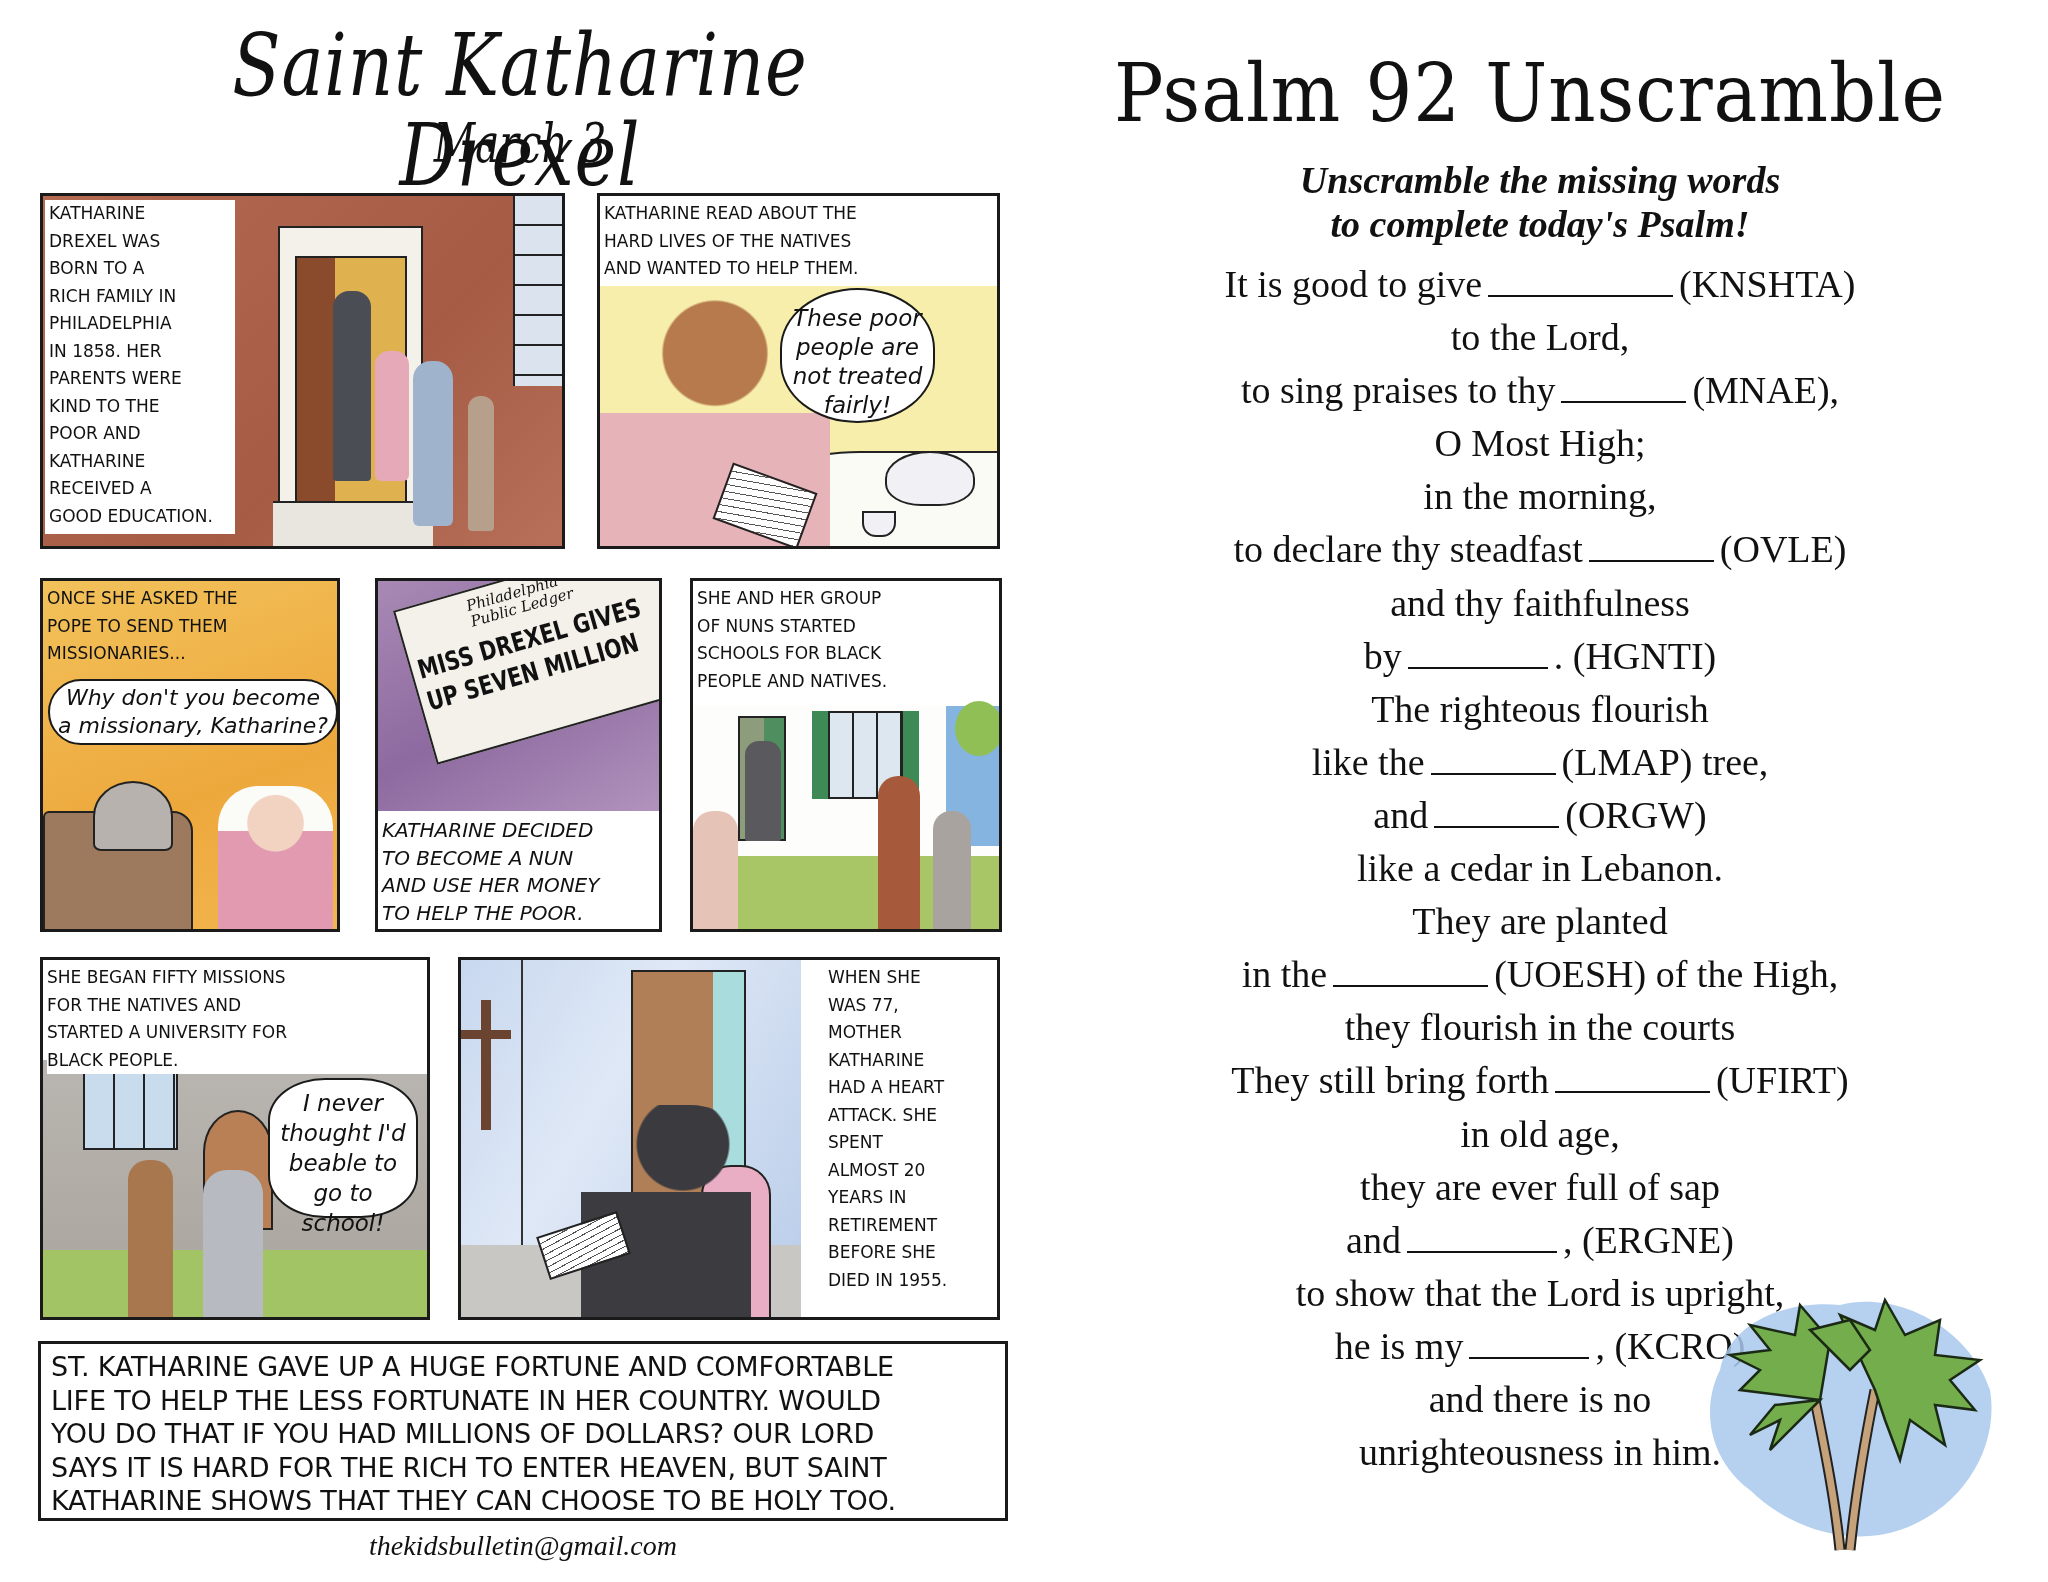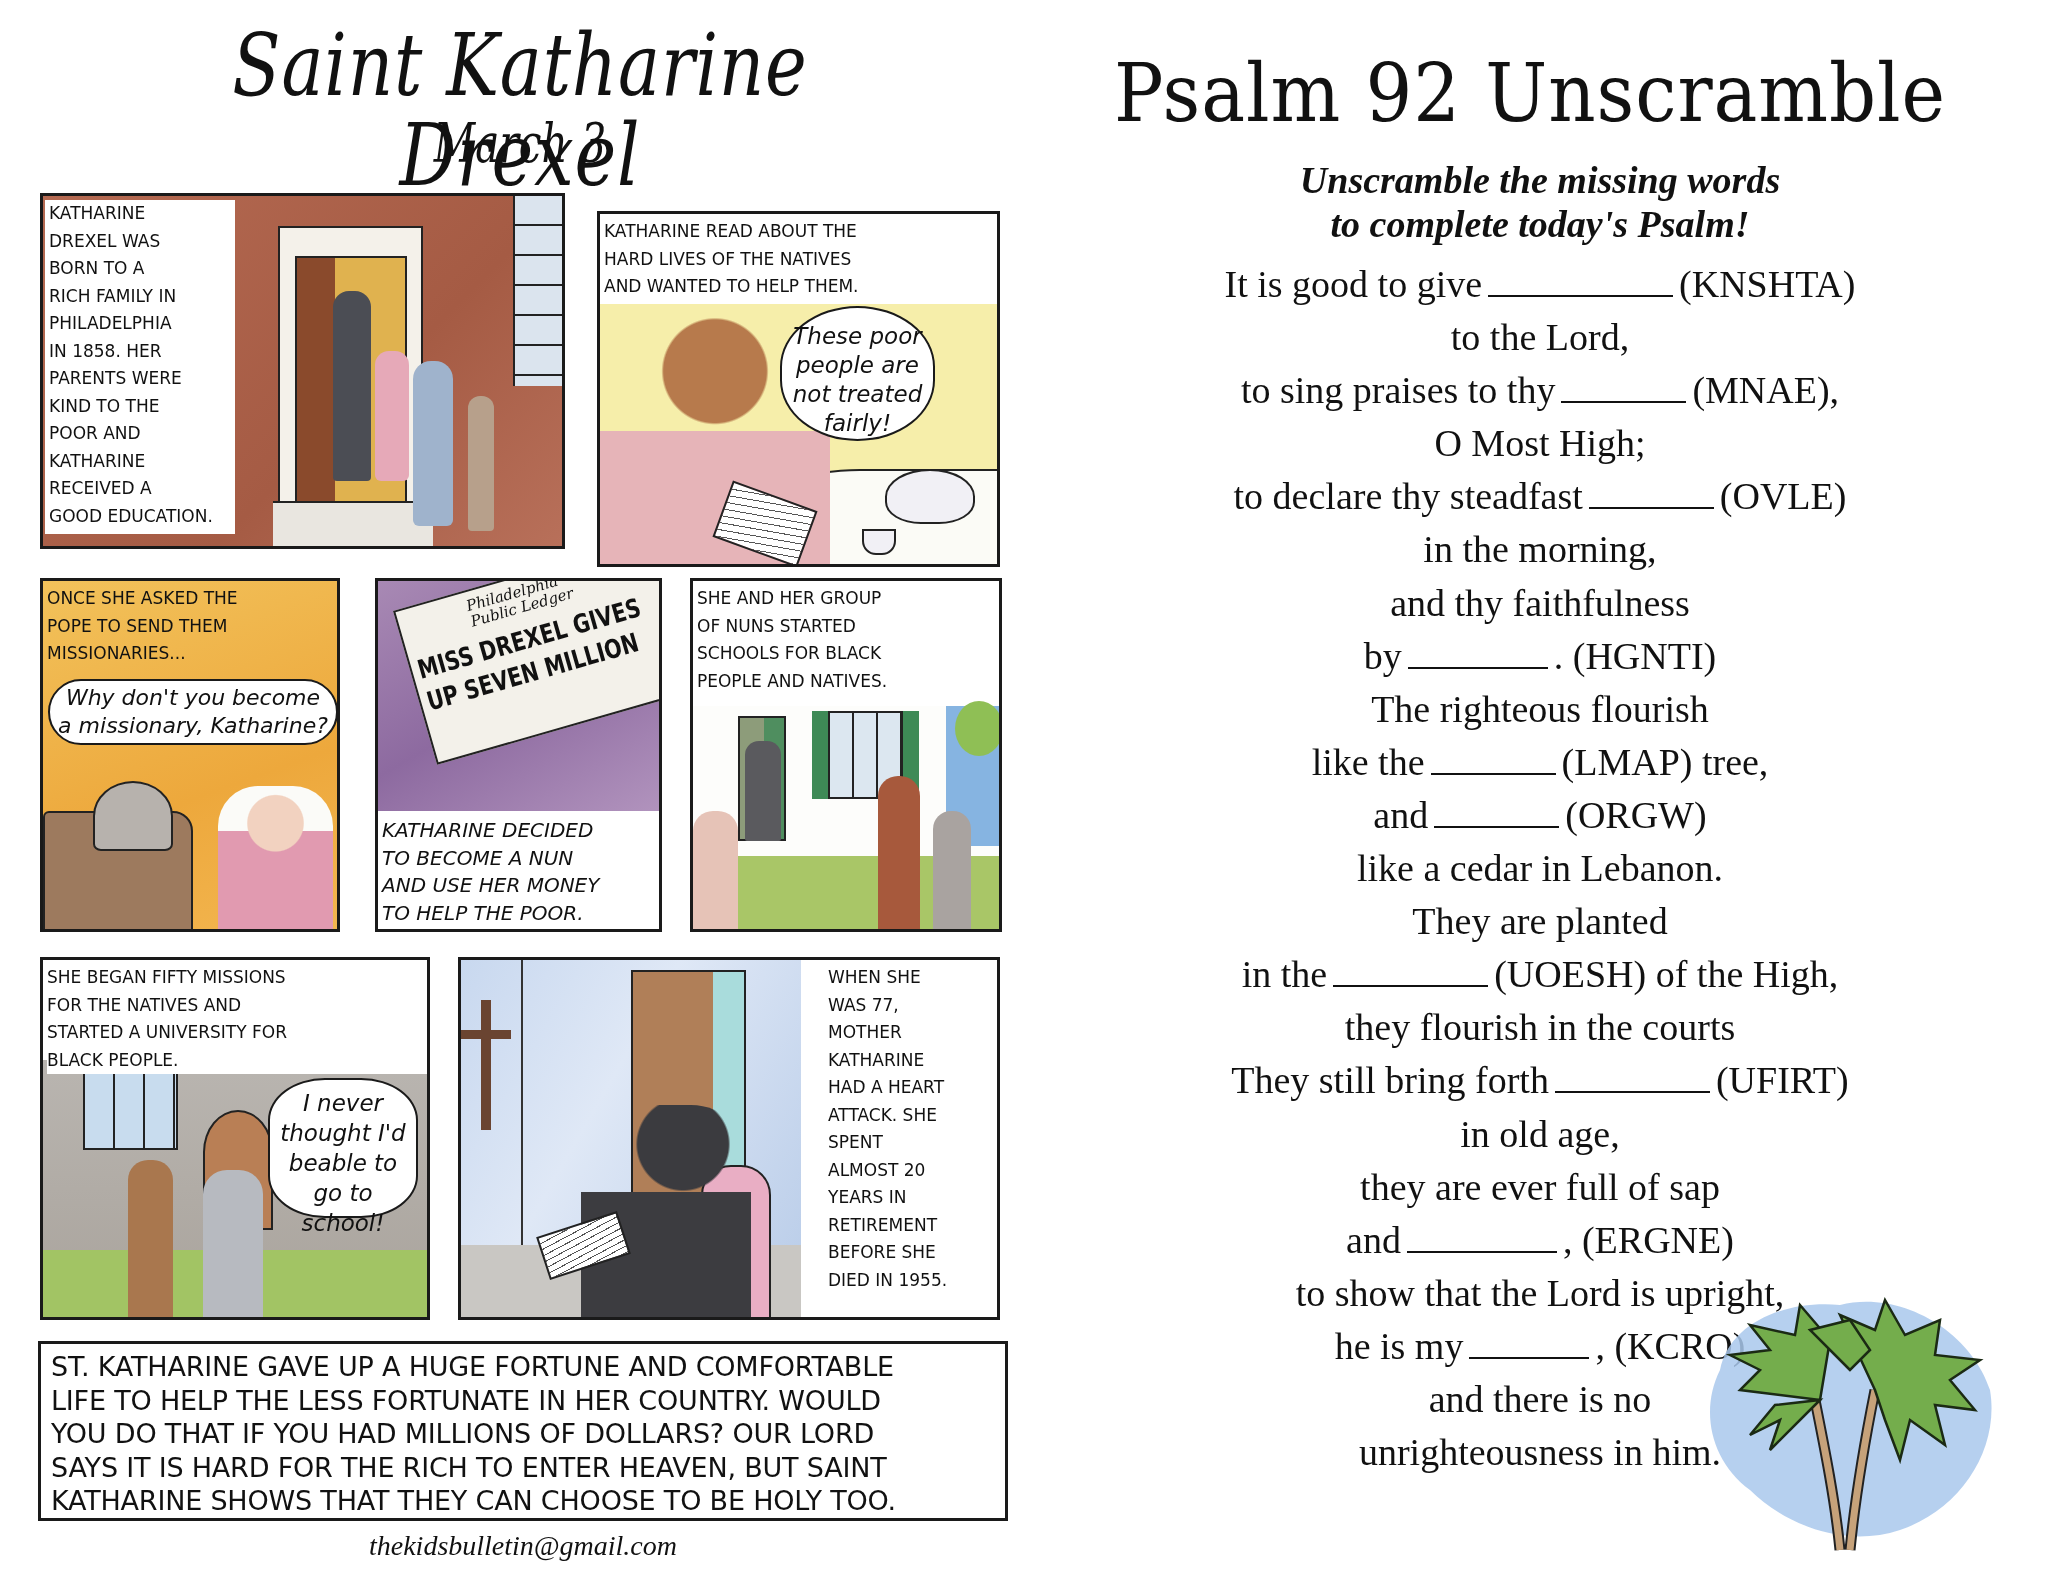--- a/index.html
+++ b/index.html
@@ -48,21 +48,21 @@
   #p1 .doorway { left: 252px; top: 60px; width: 112px; height: 255px; background: linear-gradient(90deg,#8a4a2c 0 35%, #e0b24f 35% 100%); border: 2px solid #222; }
   #p1 .window { left: 470px; top: 0; width: 55px; height: 190px; background: repeating-linear-gradient(180deg,#dbe4ee 0 28px,#222 28px 30px); border-left: 2px solid #222; }
   #p1 .steps { left: 230px; top: 305px; width: 160px; height: 45px; background: #e9e6e0; border-top: 2px solid #222; }
   #p1 .man { left: 290px; top: 95px; width: 38px; height: 190px; background: #4b4d54; border-radius: 16px 16px 4px 4px; }
   #p1 .girl { left: 332px; top: 155px; width: 34px; height: 130px; background: #e6a9b8; border-radius: 14px 14px 6px 6px; }
   #p1 .woman { left: 370px; top: 165px; width: 40px; height: 165px; background: #9fb3cc; border-radius: 18px 18px 6px 6px; }
   #p1 .boy { left: 425px; top: 200px; width: 26px; height: 135px; background: #b7a08b; border-radius: 12px 12px 4px 4px; }
   #p1 .caption { left: 2px; top: 4px; width: 190px; background: #fff; padding: 0 4px 4px 4px; }
 
   
-  #p2 { left: 597px; top: 193px; width: 403px; height: 356px; margin-top: 18px; }
+  #p2 { left: 597px; top: 193px; width: 403px; height: 356px; }
   #p2 .bg { left: 0; top: 90px; right: 0; bottom: 0; background: #f6eeaa; }
   #p2 .table { left: 160px; top: 255px; width: 250px; height: 110px; background: #fbfbf6; border-top: 2px solid #222; border-radius: 40% 0 0 0; }
   #p2 .woman { left: 0; top: 100px; width: 230px; height: 260px; background: radial-gradient(circle at 50% 22%, #b77a4c 0 22%, transparent 23%), linear-gradient(180deg, transparent 0 45%, #e6b4b8 45%); }
   #p2 .book { left: 120px; top: 280px; width: 90px; height: 60px; background: repeating-linear-gradient(170deg,#fff 0 6px,#555 6px 7px); border: 2px solid #222; transform: rotate(20deg); }
   #p2 .teapot { left: 285px; top: 255px; width: 90px; height: 55px; background: #f1f0f5; border: 2px solid #222; border-radius: 50% 50% 40% 40%; }
   #p2 .cup { left: 262px; top: 315px; width: 34px; height: 26px; background: #f1f0f5; border: 2px solid #222; border-radius: 0 0 14px 14px; }
   #p2 .caption { left: 4px; top: 4px; width: 395px; }
   #p2 .bubble { left: 180px; top: 92px; width: 155px; height: 135px; padding-top: 14px; }
 
   
@@ -296,22 +296,22 @@
 
 <div class="abs psalm-title">Psalm 92 Unscramble</div>
 <div class="abs instructions">Unscramble the missing words
 to complete today's Psalm!</div>
 
 <div class="abs psalm-lines" id="psalm-lines">
     <span class="psalm-line"><span>It is good to give</span><span class="blank" style="width: 185px;"></span><span class="clue">(KNSHTA)</span></span>
     <span class="psalm-line"><span>to the Lord,</span></span>
     <span class="psalm-line"><span>to sing praises to thy</span><span class="blank" style="width: 125px;"></span><span class="clue">(MNAE),</span></span>
     <span class="psalm-line"><span>O Most High;</span></span>
+    <span class="psalm-line"><span>in the morning,</span></span>
     <span class="psalm-line"><span>to declare thy steadfast</span><span class="blank" style="width: 125px;"></span><span class="clue">(OVLE)</span></span>
-    <span class="psalm-line"><span>in the morning,</span></span>
     <span class="psalm-line"><span>and thy faithfulness</span></span>
     <span class="psalm-line"><span>by</span><span class="blank" style="width: 140px;"></span><span class="clue">. (HGNTI)</span></span>
     <span class="psalm-line"><span>The righteous flourish</span></span>
     <span class="psalm-line"><span>like the</span><span class="blank" style="width: 125px;"></span><span class="clue">(LMAP) tree,</span></span>
     <span class="psalm-line"><span>and</span><span class="blank" style="width: 125px;"></span><span class="clue">(ORGW)</span></span>
     <span class="psalm-line"><span>like a cedar in Lebanon.</span></span>
     <span class="psalm-line"><span>They are planted</span></span>
     <span class="psalm-line"><span>in the</span><span class="blank" style="width: 155px;"></span><span class="clue">(UOESH) of the High,</span></span>
     <span class="psalm-line"><span>they flourish in the courts</span></span>
     <span class="psalm-line"><span>They still bring forth</span><span class="blank" style="width: 155px;"></span><span class="clue">(UFIRT)</span></span>

